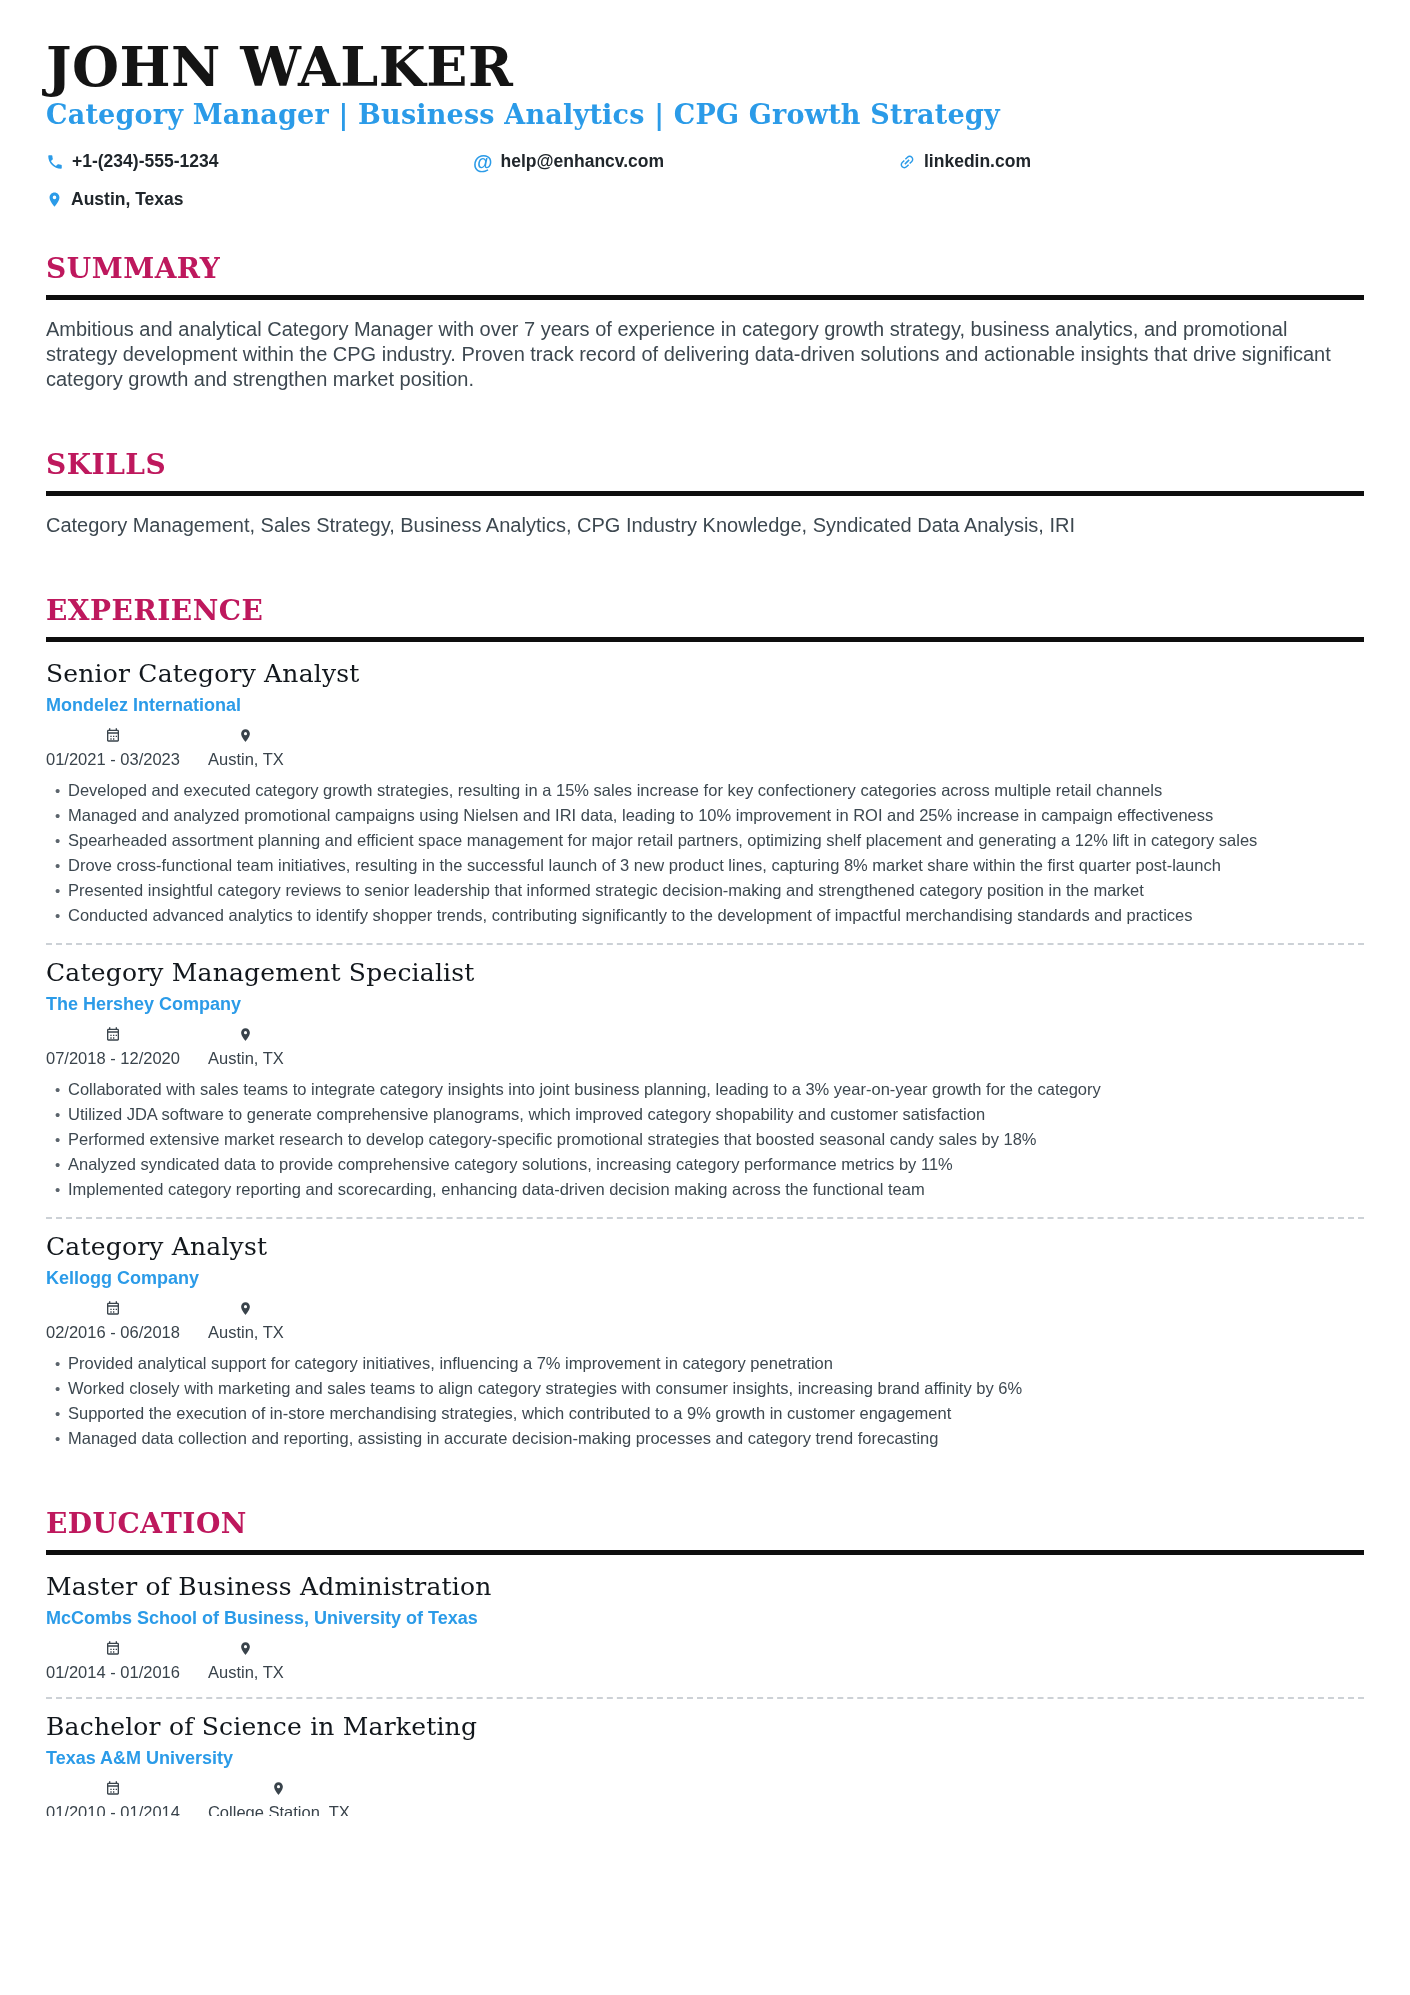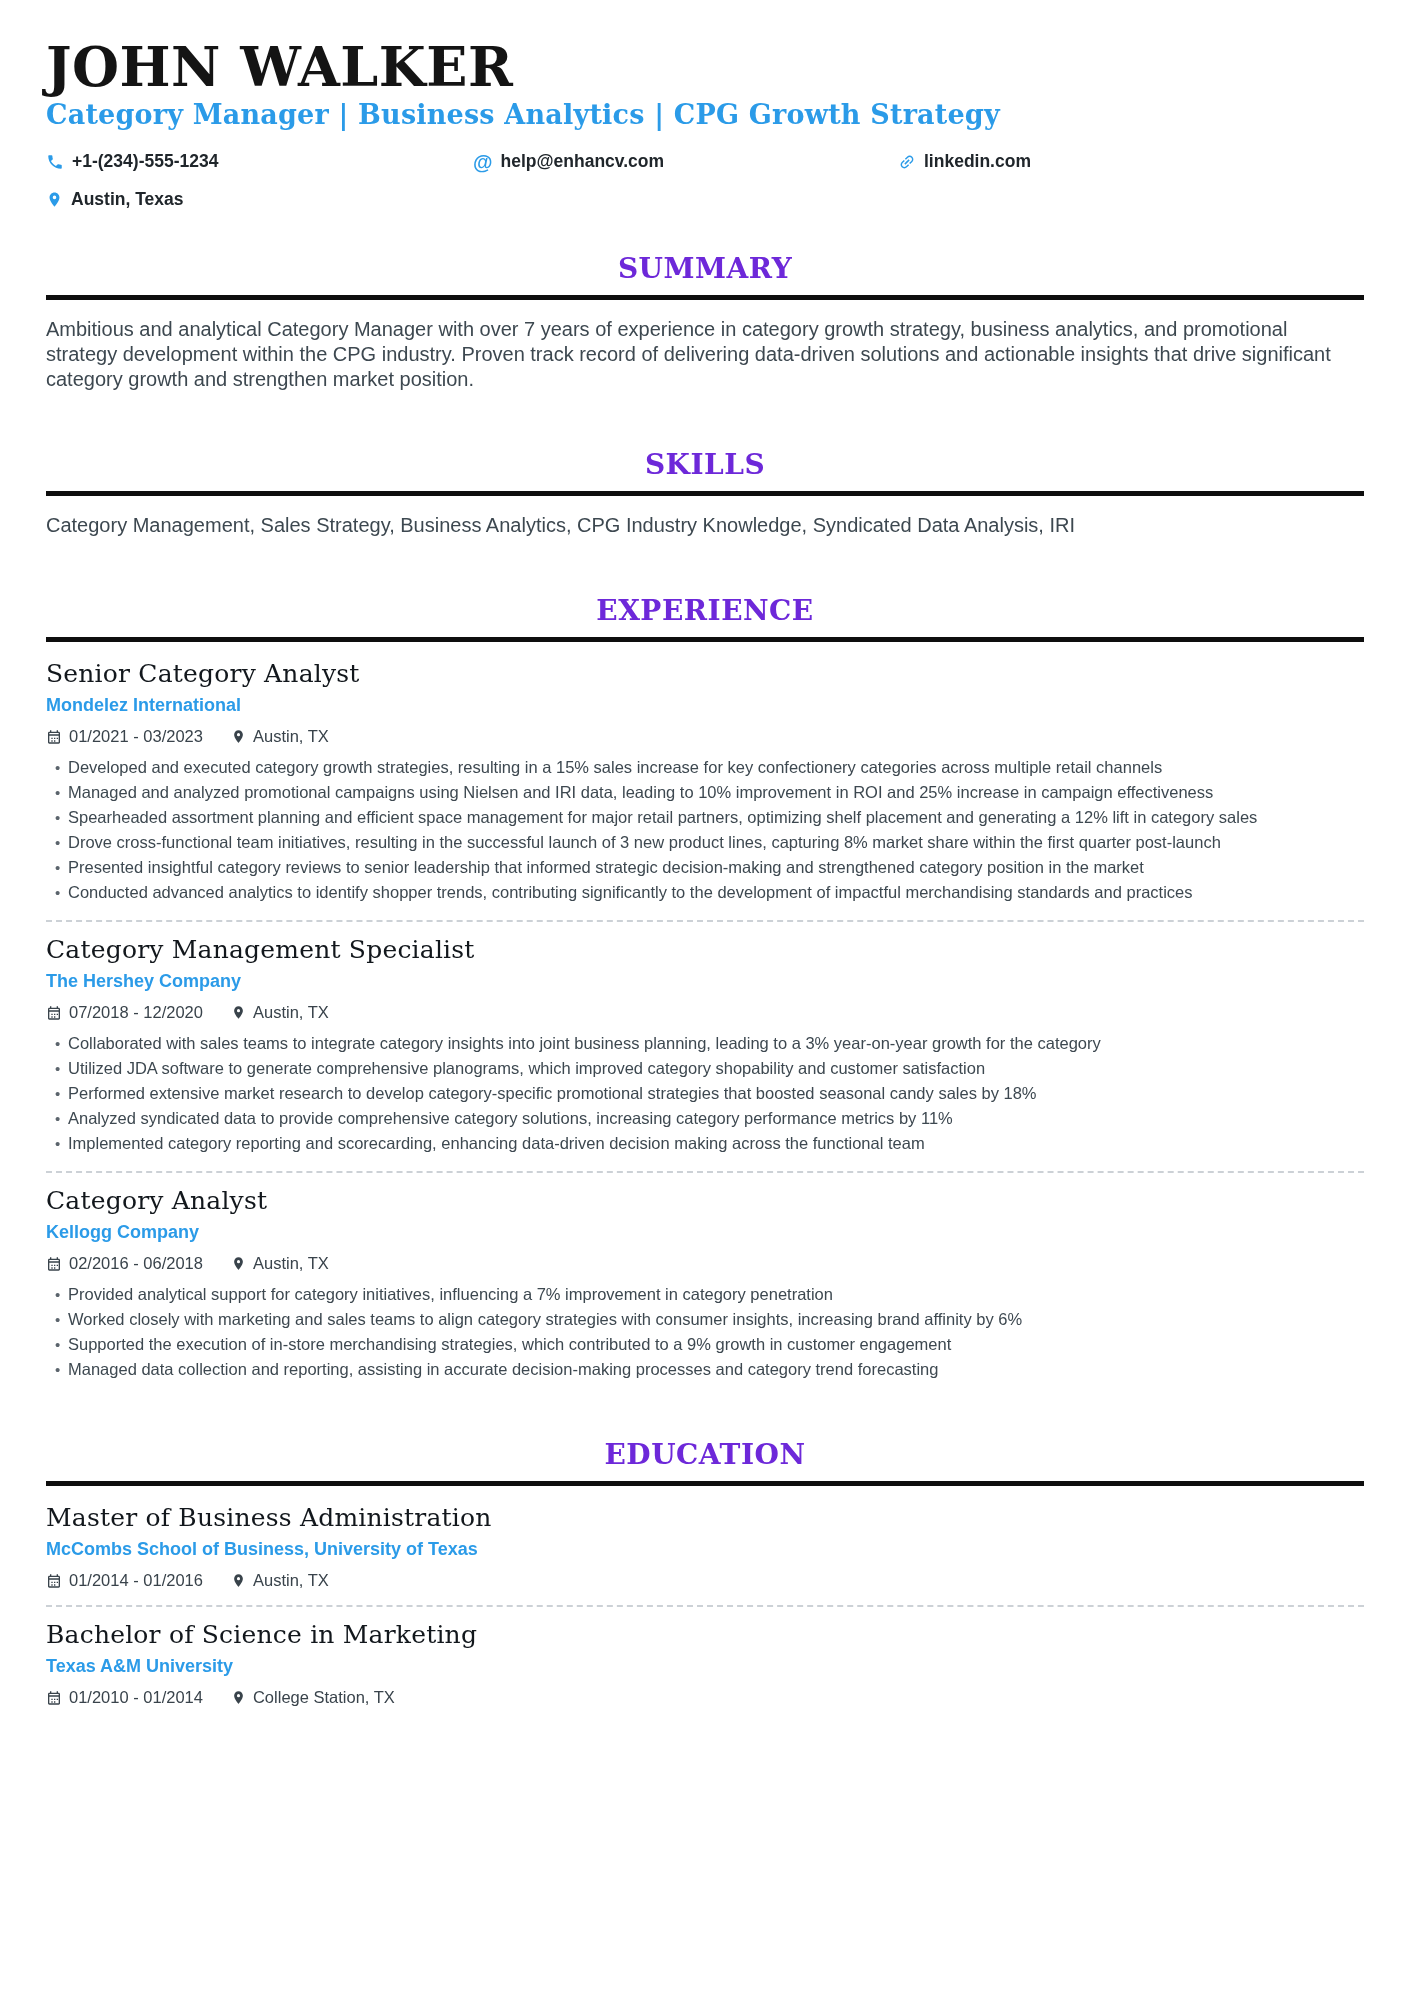--- a/index.html
+++ b/index.html
@@ -37,45 +37,44 @@
   .icon-blue { color: var(--accent, #2b9be8); display: inline-flex; align-items: center; }
   .at-glyph { font-size: 20px; font-weight: bold; color: var(--accent, #2b9be8); line-height: 1; }
 
   
   .section { margin-top: 56px; }
   .section.first { margin-top: 42px; }
   .section-heading {
     font-family: "DejaVu Serif", serif;
     font-weight: bold;
     font-size: 28px;
-    color: #6d28d9;
+    color: #be185d;
     letter-spacing: 0.5px;
     padding-bottom: 10px;
     border-bottom: 5px solid #0e0e0e;
-    text-align: center;
   }
   .section-body { margin-top: 17px; }
   .para, .skills-line { font-size: 20px; line-height: 25px; color: #3d4850; }
 
   
   .entry-title {
     font-family: "DejaVu Serif", serif;
     font-weight: 500;
     font-size: 25px;
     color: #12171c;
     letter-spacing: 0.2px;
   }
   .company {
     margin-top: 7px;
     font-size: 18px;
     font-weight: bold;
     color: var(--accent, #2b9be8);
   }
   .meta-row { display: flex; gap: 28px; margin-top: 11px; align-items: center; }
-  .meta-item { display: flex; align-items: center; gap: 7px; font-size: 16.5px; color: #39434b; }
+  .meta-item { display: flex; align-items: center; gap: 7px; font-size: 16.5px; color: #39434b; flex-direction: column; }
   .meta-icon { color: #39434b; display: inline-flex; }
   ul.bullets { list-style: none; margin-top: 9px; }
   ul.bullets li {
     position: relative;
     padding-left: 22px;
     font-size: 16.5px;
     line-height: 25px;
     color: #3d4850;
   }
   ul.bullets li::before {

